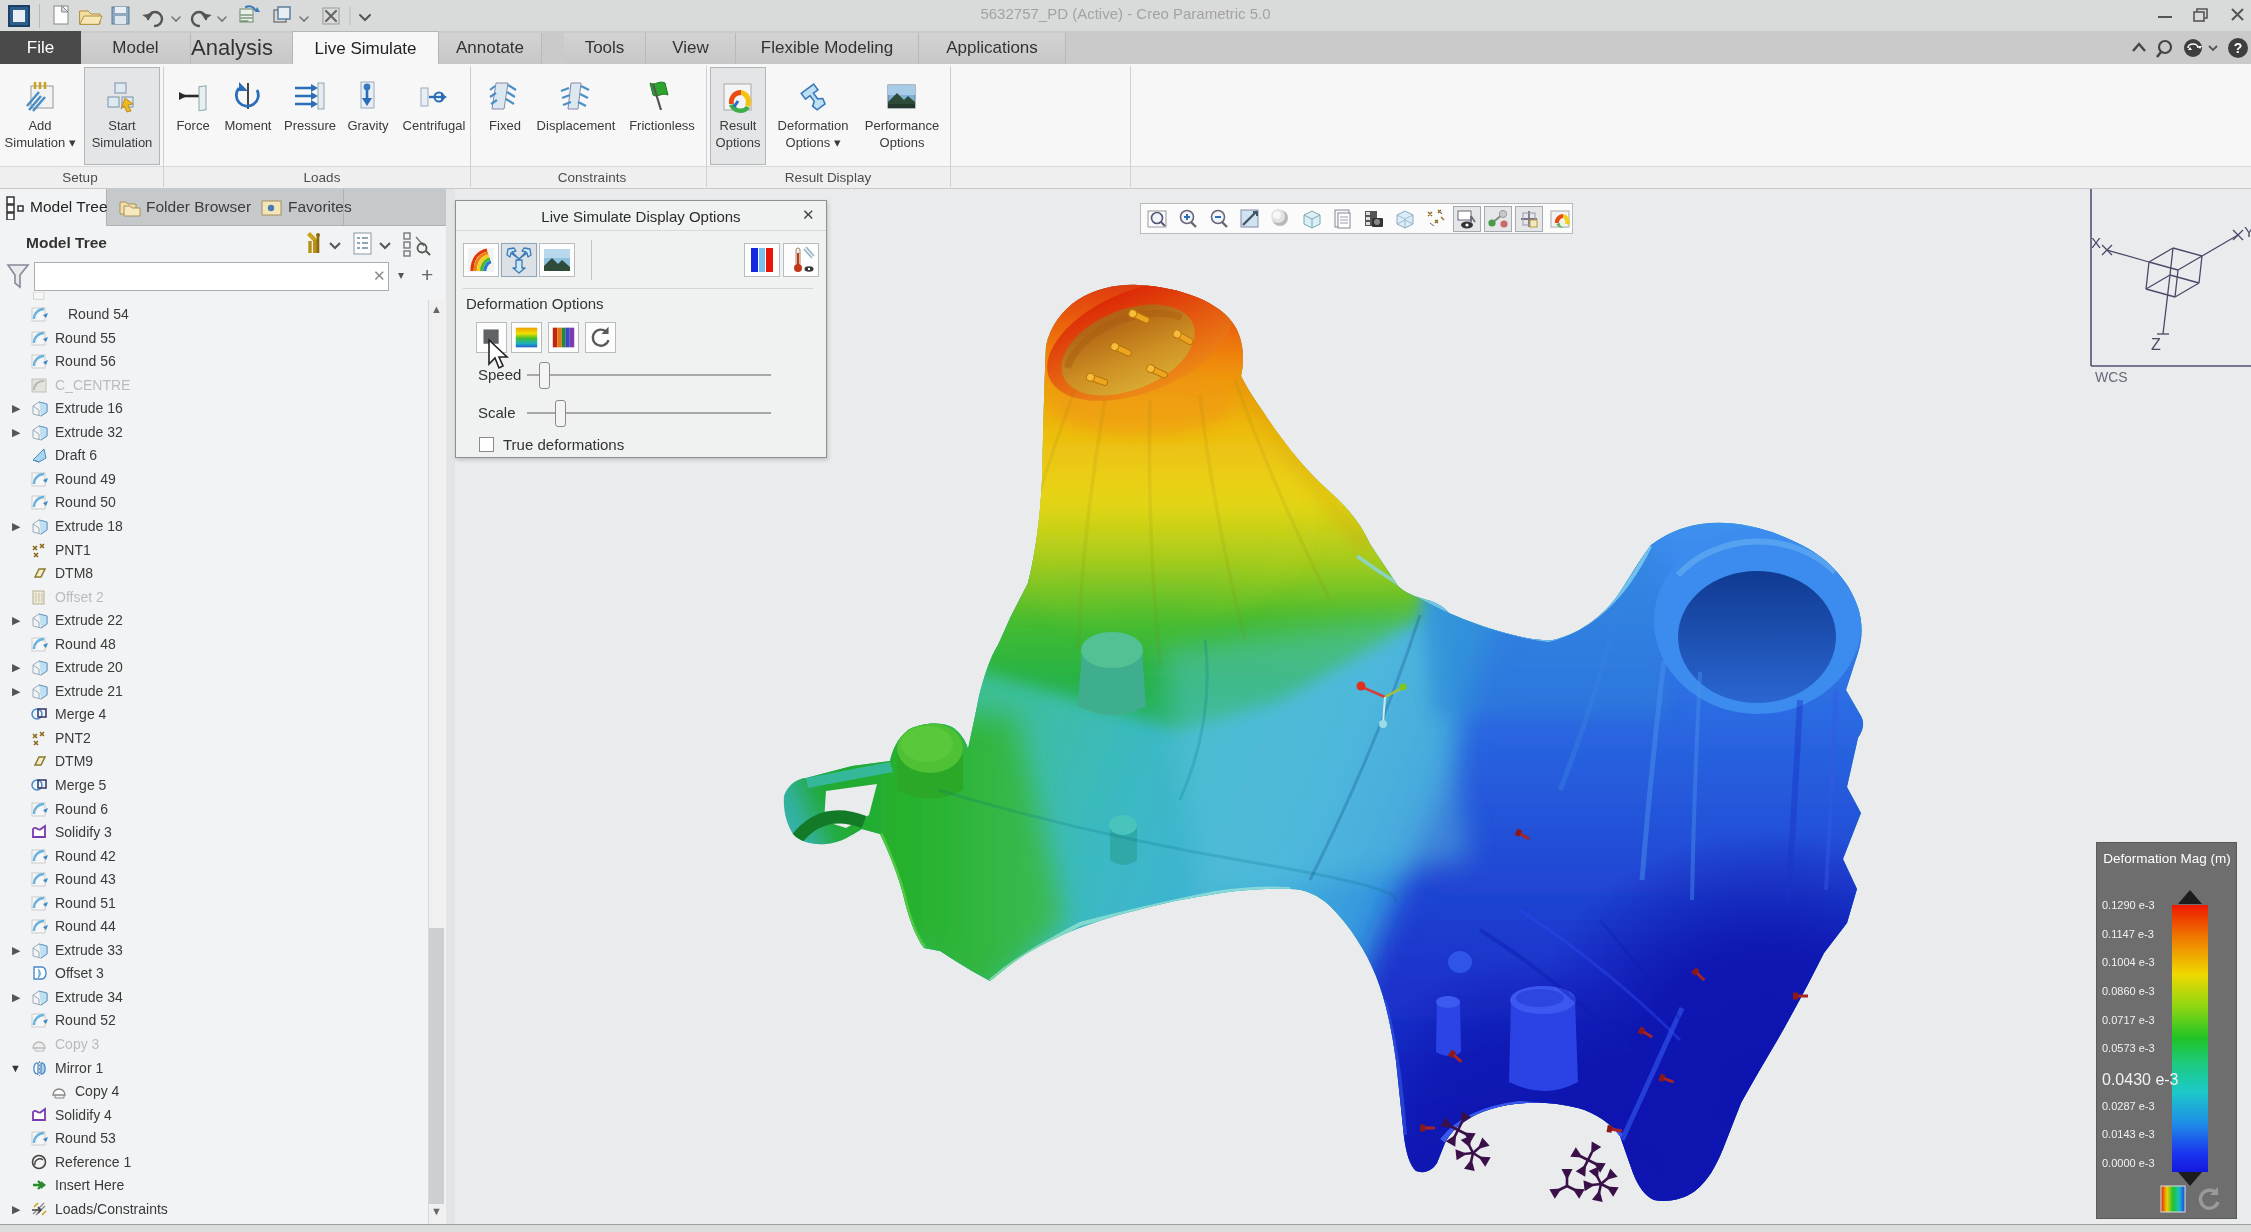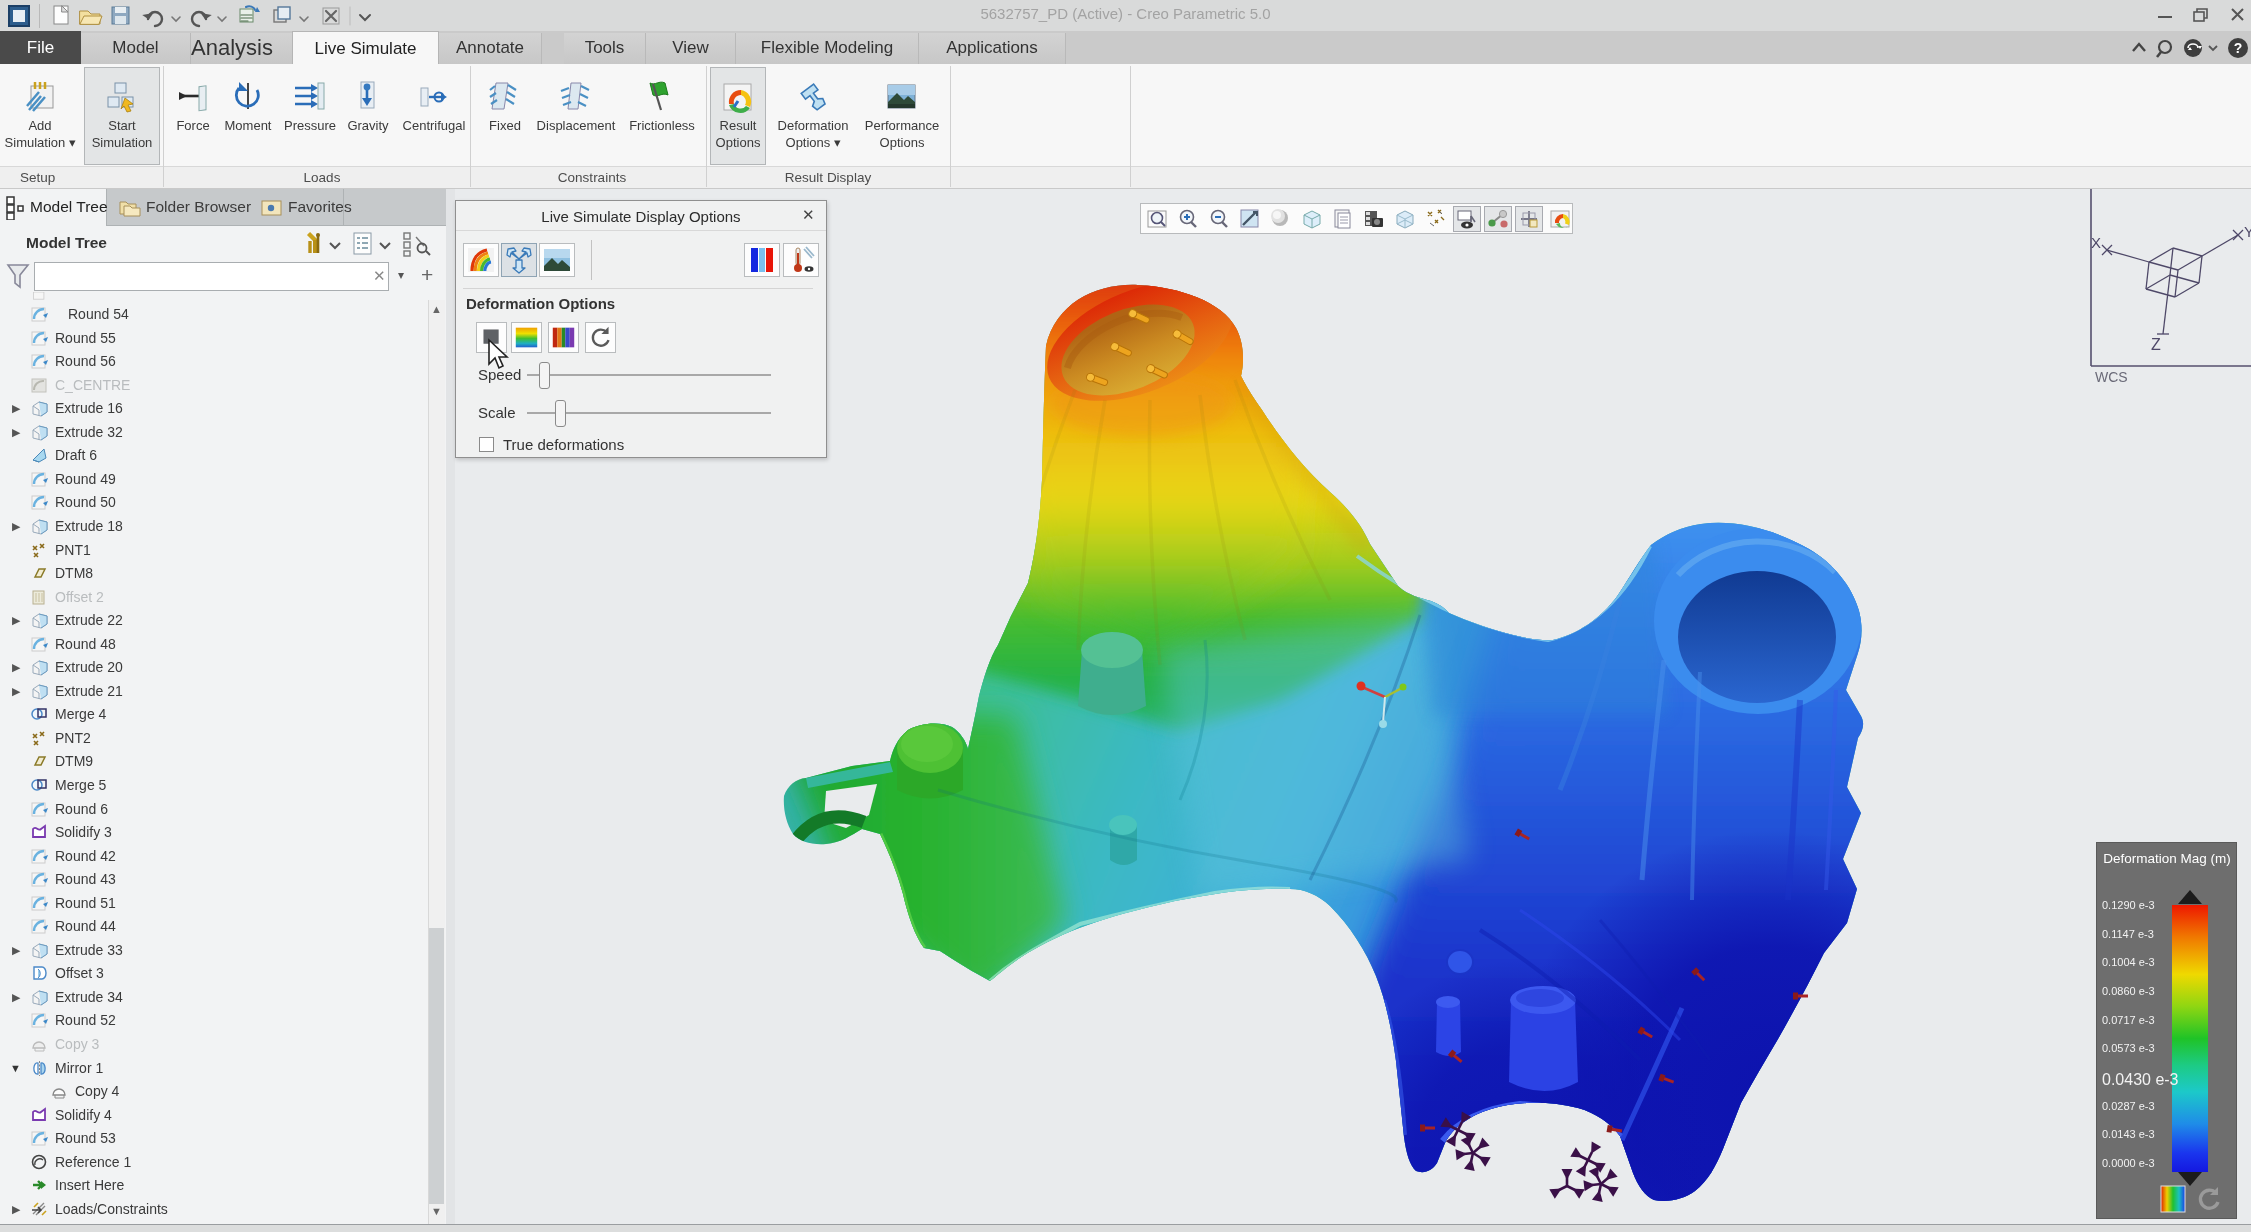--- a/index.html
+++ b/index.html
@@ -69,21 +69,21 @@
 <circle cx="113" cy="14" r="10" fill="#3e3e3e"></circle>
     <text x="113" y="19" font-size="14" font-weight="bold" fill="#fff" text-anchor="middle" font-family="Liberation Sans">?</text>
 </svg>
 <div class="abs" style="left:0;top:64px;width:2251px;height:103px;background:#f7f7f7;border-bottom:1px solid #d8d8d8"></div>
 <div class="abs" style="left:0;top:167px;width:2251px;height:22px;background:#efefef;border-bottom:1px solid #c9c9c9"></div>
 <div class="abs" style="left:163px;top:66px;width:1px;height:121px;background:#d0d0d0"></div>
 <div class="abs" style="left:470px;top:66px;width:1px;height:121px;background:#d0d0d0"></div>
 <div class="abs" style="left:706px;top:66px;width:1px;height:121px;background:#d0d0d0"></div>
 <div class="abs" style="left:950px;top:66px;width:1px;height:121px;background:#d0d0d0"></div>
 <div class="abs" style="left:1130px;top:66px;width:1px;height:121px;background:#d0d0d0"></div>
-<div class="txt" style="left:20px;top:170px;width:120px;text-align:left;font-size:13.5px;color:#4c4c4c">Setup</div>
+<div class="txt" style="left:20px;top:170px;width:120px;text-align:center;font-size:13.5px;color:#4c4c4c">Setup</div>
 <div class="txt" style="left:262px;top:170px;width:120px;text-align:center;font-size:13.5px;color:#4c4c4c">Loads</div>
 <div class="txt" style="left:522px;top:170px;width:140px;text-align:center;font-size:13.5px;color:#4c4c4c">Constraints</div>
 <div class="txt" style="left:748px;top:170px;width:160px;text-align:center;font-size:13.5px;color:#4c4c4c">Result Display</div>
 <svg class="abs" style="left:23px;top:80px" width="34" height="34" viewBox="0 0 34 34">
     <rect x="8" y="6" width="22" height="22" fill="#f2f2f2" stroke="#999"></rect>
     <path d="M4 26 L16 12 M6 30 L18 16 M10 31 L22 17" stroke="#4a90c4" stroke-width="2.5"></path>
     <path d="M12 2 v7 M17 2 v7 M22 2 v7" stroke="#caa21e" stroke-width="2.5"></path>
   </svg>
 <div class="txt" style="left:-40px;top:118px;width:160px;text-align:center;font-size:13px;color:#3a3a3a">Add</div>
 <div class="txt" style="left:-40px;top:135px;width:160px;text-align:center;font-size:13px;color:#3a3a3a">Simulation ▾</div>
@@ -916,21 +916,21 @@
 <div class="abs" style="left:783px;top:243px;width:36px;height:34px;background:#fdfdfd;border:1px solid #b9bcbe"></div>
 <svg class="abs" style="left:786px;top:246px" width="30" height="28" viewBox="0 0 28 28">
     <rect x="9" y="2" width="4" height="17" rx="2" fill="#eee" stroke="#a86"></rect>
     <rect x="10" y="7" width="2" height="12" fill="#c03818"></rect>
     <circle cx="11" cy="22" r="4" fill="#c03818"></circle>
     <path d="M17 3 l8 9 m-6 -11 l8 9" stroke="#9ab8cc" stroke-width="1.8"></path>
     <ellipse cx="22" cy="23" rx="4.5" ry="2.8" fill="#333"></ellipse>
     <circle cx="22" cy="23" r="1.2" fill="#fff"></circle>
   </svg>
 <div class="abs" style="left:463px;top:288px;width:350px;height:1px;background:#d4d4d4"></div>
-<div class="txt" style="left:466px;top:295px;font-size:15px;font-weight:bold;color:#333">Deformation Options</div>
+<div class="txt" style="left:466px;top:295px;font-size:15px;font-weight:normal;color:#333">Deformation Options</div>
 <div class="abs" style="left:476px;top:322px;width:31px;height:31px;background:#fdfdfd;border:1px solid #b9bcbe"></div>
 <svg class="abs" style="left:479px;top:325px" width="25" height="25" viewBox="0 0 28 28">
     <rect x="5" y="5" width="17" height="16" fill="#5f6266"></rect>
   </svg>
 <div class="abs" style="left:511px;top:322px;width:31px;height:31px;background:#fdfdfd;border:1px solid #b9bcbe"></div>
 <svg class="abs" style="left:514px;top:325px" width="25" height="25" viewBox="0 0 28 28">
     <defs>
       <linearGradient id="rh" x1="0" y1="0" x2="0" y2="1">
         <stop offset="0" stop-color="#f0a000"></stop>
         <stop offset="0.3" stop-color="#eee000"></stop>

